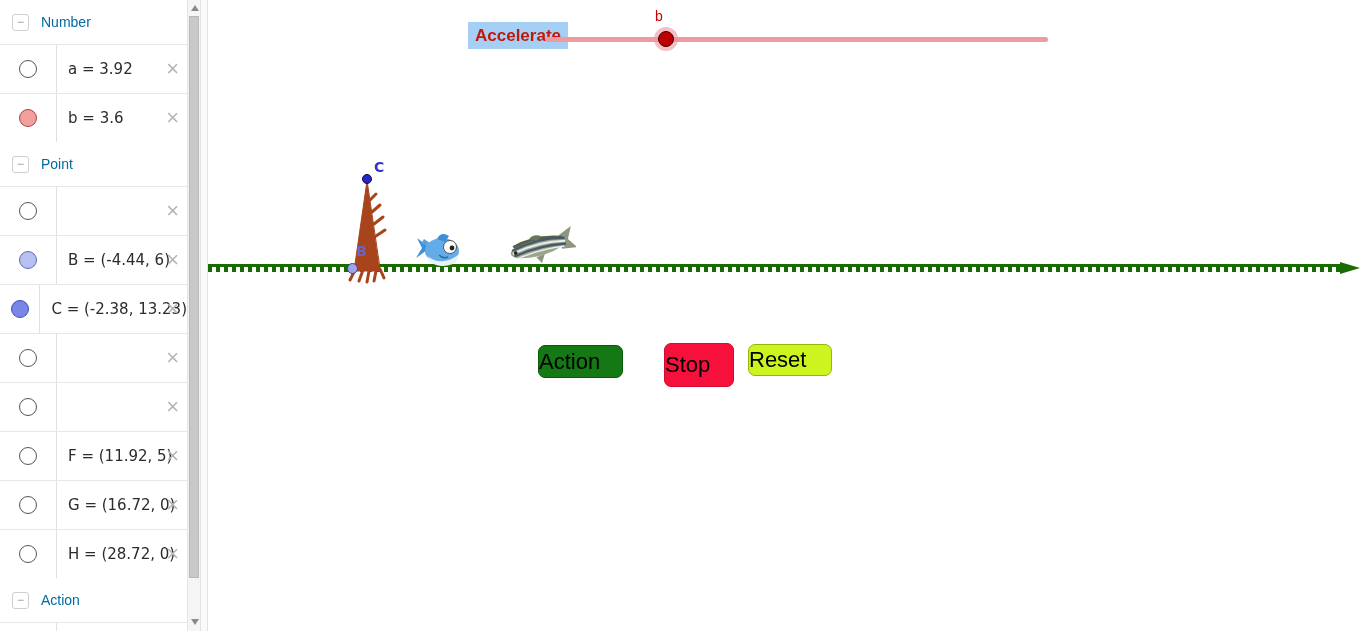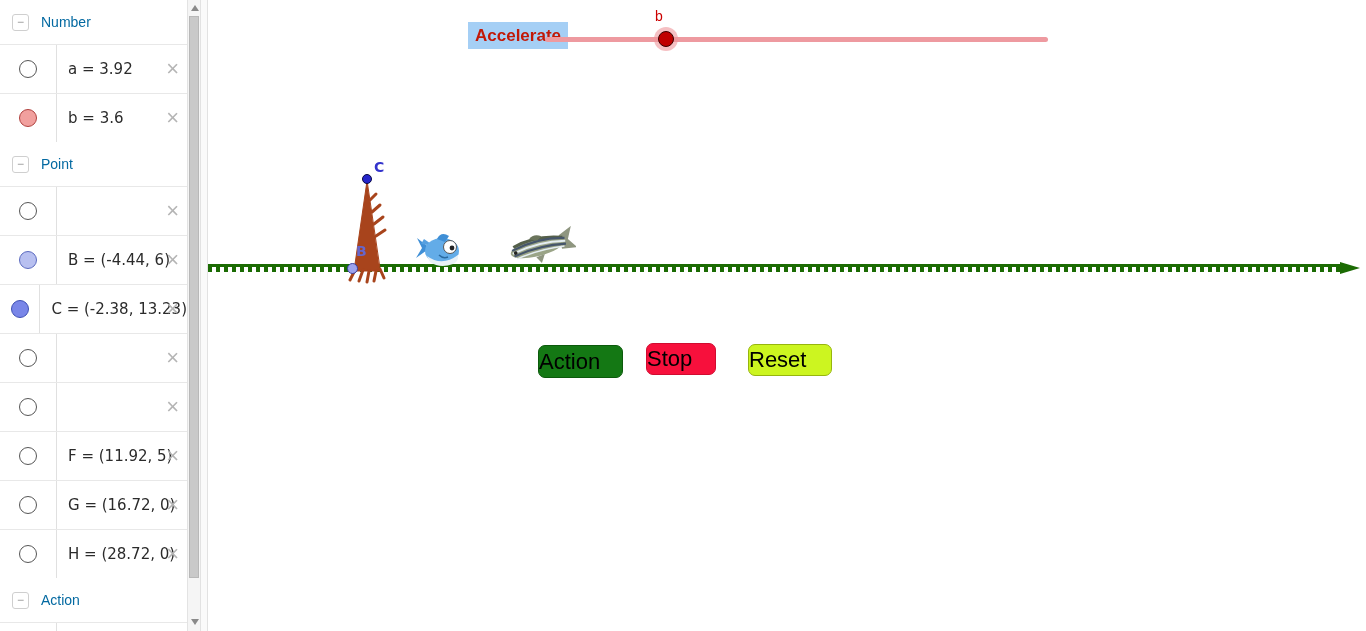--- a/index.html
+++ b/index.html
@@ -79,21 +79,21 @@
   .label-b { left:148px; top:243px; color:#6666CC; }
 
   .fish { position:absolute; cursor:grab; }
   .fish-blue  { left:207px; top:230px; }
   .fish-zebra { left:296px; top:226px; }
 
   .gbtn { position:absolute; border-radius:7px; color:#000; font-size:22px;
           font-family:"Liberation Sans", sans-serif; text-align:left; cursor:pointer; }
   .btn-action { left:330px; top:345px; width:85px; height:33px; background:#147814;
                 border:1px solid #0c5a0c; }
-  .btn-stop   { left:438px; top:343px; width:70px; height:32px; background:#F7103C;
+  .btn-stop   { left:456px; top:343px; width:70px; height:44px; background:#F7103C;
                 border:1px solid #d00c30; }
   .btn-reset  { left:540px; top:344px; width:84px; height:32px; background:#CCF520;
                 border:1px solid #97B50E; }
 </style>
 </head>
 <body>
 
 <div class="app">
 
   <aside class="sidebar">

